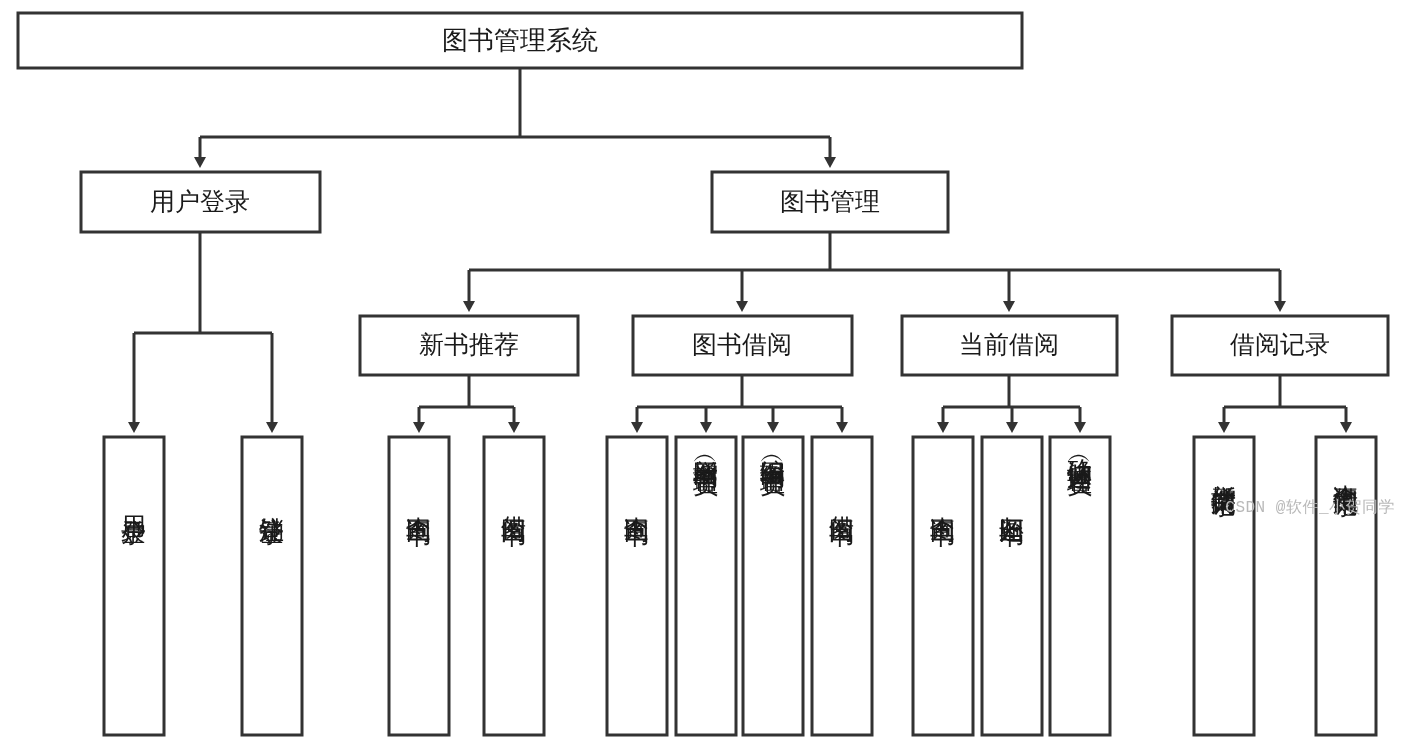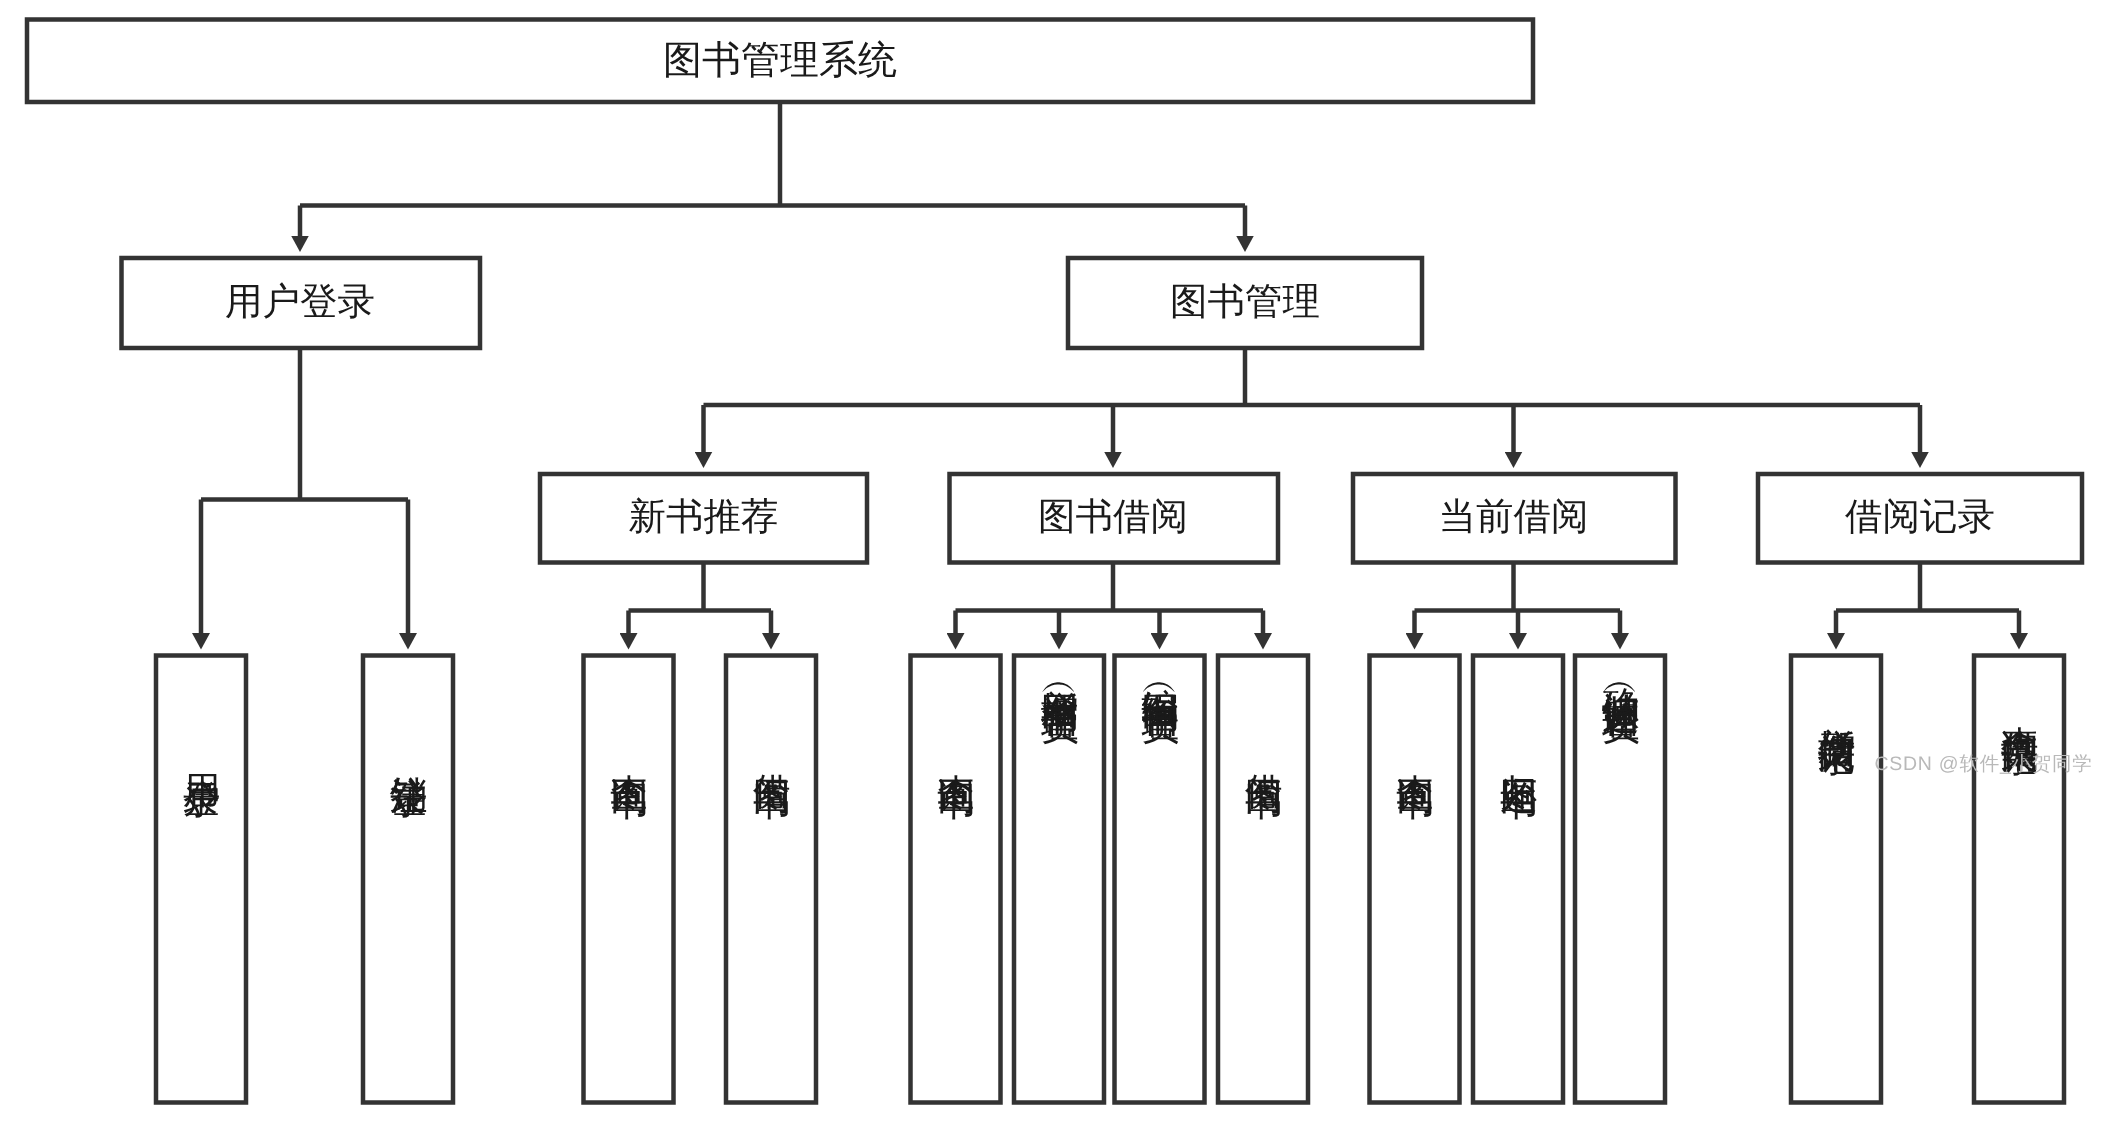--- a/index.html
+++ b/index.html
@@ -26,22 +26,22 @@
     font-family:"Liberation Sans","DejaVu Sans",sans-serif;
     font-size:25px;
     text-anchor:middle;
     writing-mode:vertical-rl;
     glyph-orientation-vertical:0;
     letter-spacing:2px;
   }
   .watermark{
     position:absolute;
     right:10px;bottom:6px;
-    font-family:Liberation Sans, sans-serif;
-    font-size:13px;
+    font-family:Liberation Mono, monospace;
+    font-size:16px;
     color:#b9b9b9;
     white-space:nowrap;
     letter-spacing:0.5px;
   }
 </style>
 </head>
 <body>
 
 <div id="stage">
 

